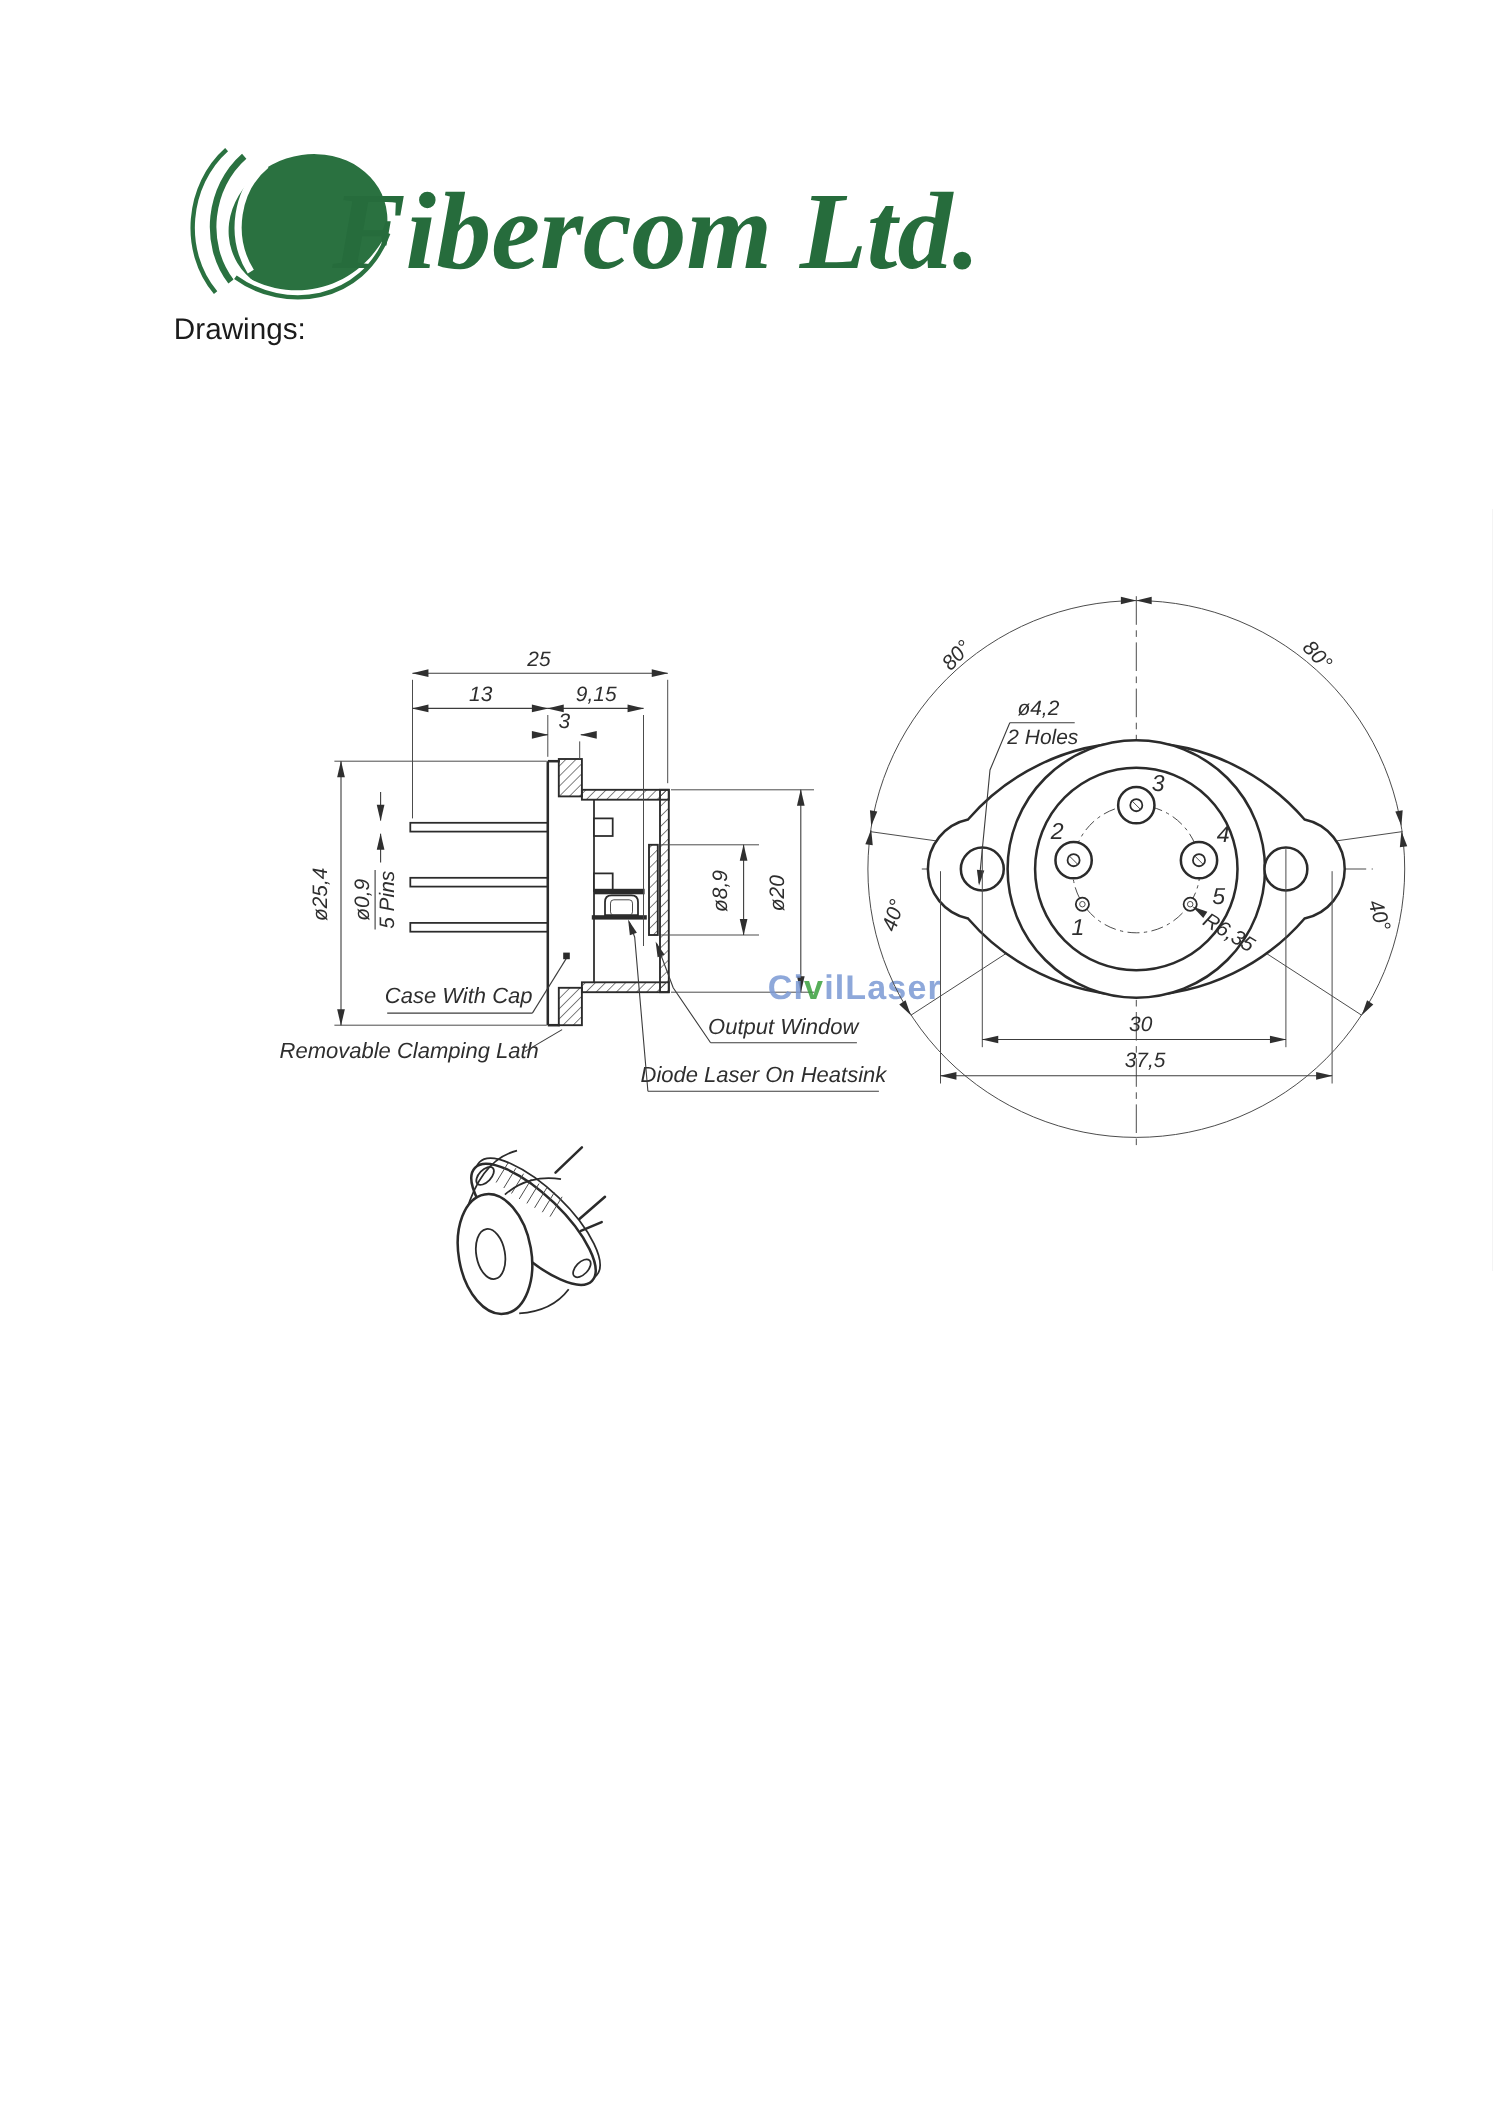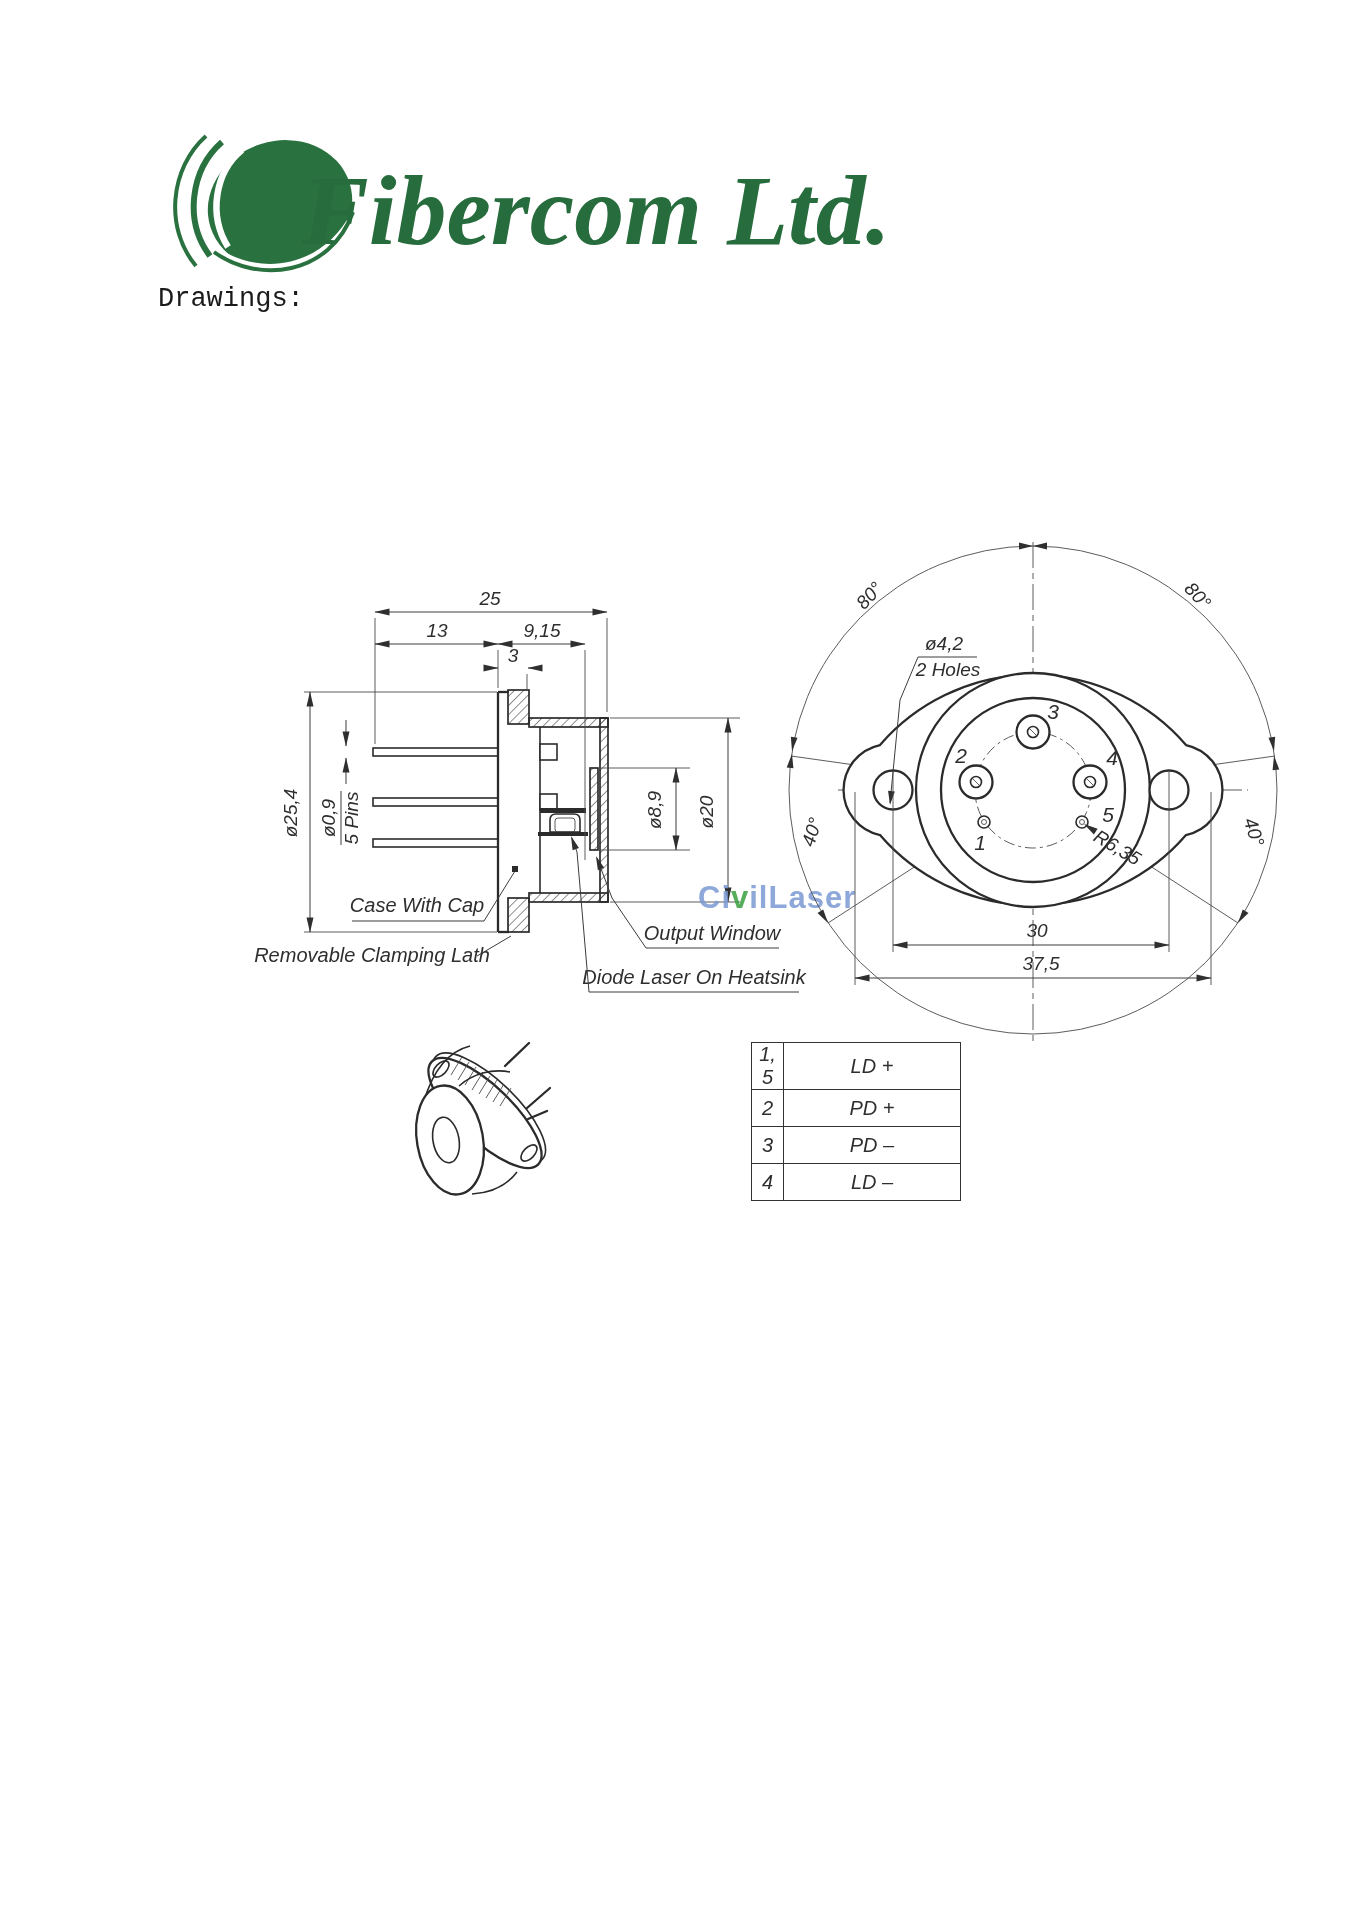--- a/index.html
+++ b/index.html
@@ -1,19 +1,19 @@
 <!DOCTYPE html>
 <html><head>
 <meta charset="utf-8">
 <style>
   html,body{margin:0;padding:0;background:#e8e8e8;}
   .page{position:relative;width:1357px;height:1920px;background:#ffffff;overflow:hidden;
         font-family:"Liberation Sans",sans-serif;}
   .heading{position:absolute;left:158px;top:284px;font-size:27px;color:#1b1b1b;
-           font-family:Liberation Mono, monospace;}
+           font-family:Liberation Sans, sans-serif;}
   svg.sheet{position:absolute;left:0;top:0;}
 
   
   .lnT{stroke:#2b2b2b;stroke-width:2.3;fill:none}
   .lnM{stroke:#2b2b2b;stroke-width:1.6;fill:none}
   .lnt{stroke:#4a4a4a;stroke-width:0.9;fill:none}
   .dim{stroke:#3c3c3c;stroke-width:1;fill:none}
   .cl {stroke:#4a4a4a;stroke-width:0.9;fill:none;stroke-dasharray:26 5 6 5}
   .cl2{stroke:#4a4a4a;stroke-width:0.9;fill:none;stroke-dasharray:11 4 3 4}
   .hatch{fill:url(#h45);stroke:#2b2b2b;stroke-width:1.7}
@@ -288,34 +288,14 @@
 
       <path class="lnM" d="M424,1101 Q438,1054 470,1046"></path>
       <path class="lnM" d="M472,1194 Q502,1192 517,1172"></path>
       <path class="lnM" d="M459,1086 A60,60 0 0 1 510,1072"></path>
 
       <ellipse class="lnT wfill" cx="450" cy="1140" rx="33" ry="55" transform="rotate(-10 450 1140)"></ellipse>
       <ellipse class="lnM wfill" cx="446" cy="1140" rx="13" ry="23" transform="rotate(-10 446 1140)"></ellipse>
     </g>
   </svg>
 
-  <table class="pintable">
-    <tbody>
-      <tr>
-        <td class="pcol">1, 5</td>
-        <td>LD +</td>
-      </tr>
-      <tr>
-        <td class="pcol">2</td>
-        <td>PD +</td>
-      </tr>
-      <tr>
-        <td class="pcol">3</td>
-        <td>PD –</td>
-      </tr>
-      <tr>
-        <td class="pcol">4</td>
-        <td>LD –</td>
-      </tr>
-    </tbody>
-  </table>
 
 </div>
 
 </body></html>

